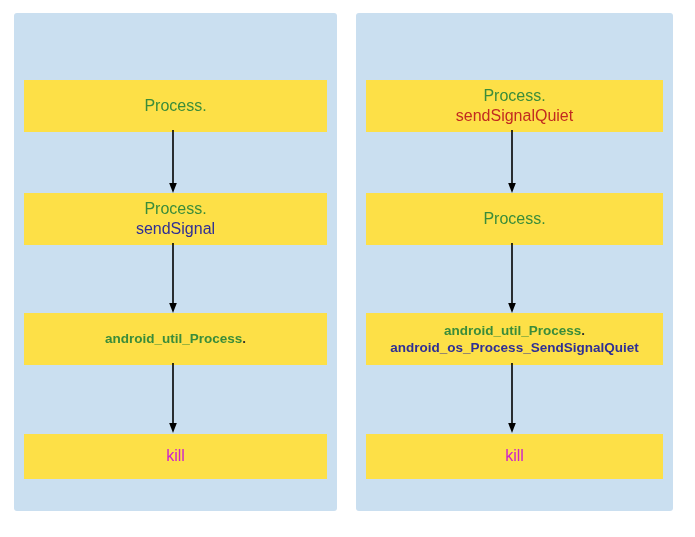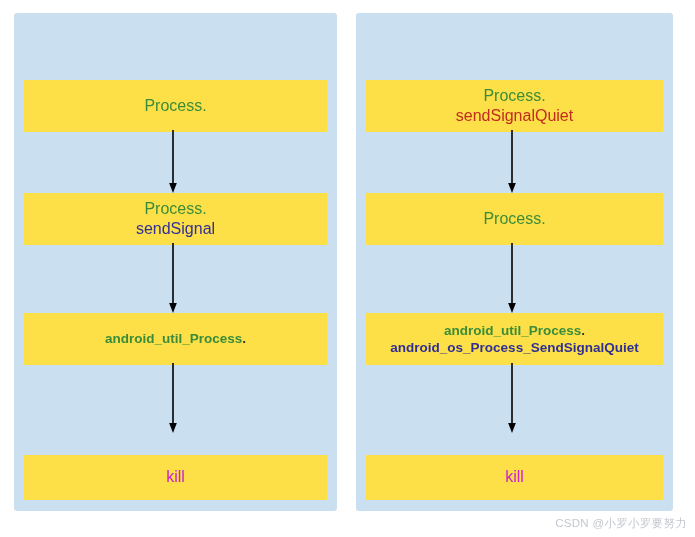--- a/index.html
+++ b/index.html
@@ -42,21 +42,21 @@
     justify-content: center;
     text-align: center;
     line-height: 1.28;
     box-sizing: border-box;
   }
 
   
   .row1 { top: 80px;  height: 52px; }
   .row2 { top: 193px; height: 52px; }
   .row3 { top: 313px; height: 52px; }
-  .row4 { top: 455px; height: 45px; }
+  .row4 { top: 434px; height: 45px; }
 
   .col-left  .node { left: 24px;  width: 303px; }
   .col-right .node { left: 366px; width: 297px; }
 
   .line1 { font-size: 16px; }
   .line2 { font-size: 16px; }
 
   .node.small .line1,
   .node.small .line2 { font-size: 13.5px; font-weight: bold; }
 
@@ -153,15 +153,14 @@
       <line x1="8" y1="0" x2="8" y2="63" stroke="#000" stroke-width="1.6"></line>
       <polygon points="8,70 4.2,60 11.8,60" fill="#000"></polygon>
     </svg>
 
     <svg class="arrow" style="left:504px; top:363px;" width="16" height="73" viewBox="0 0 16 73">
       <line x1="8" y1="0" x2="8" y2="63" stroke="#000" stroke-width="1.6"></line>
       <polygon points="8,70 4.2,60 11.8,60" fill="#000"></polygon>
     </svg>
   </div>
 
-  <div class="watermark">CSDN @小罗小罗要努力</div>
 
 </div>
 
 </body></html>

